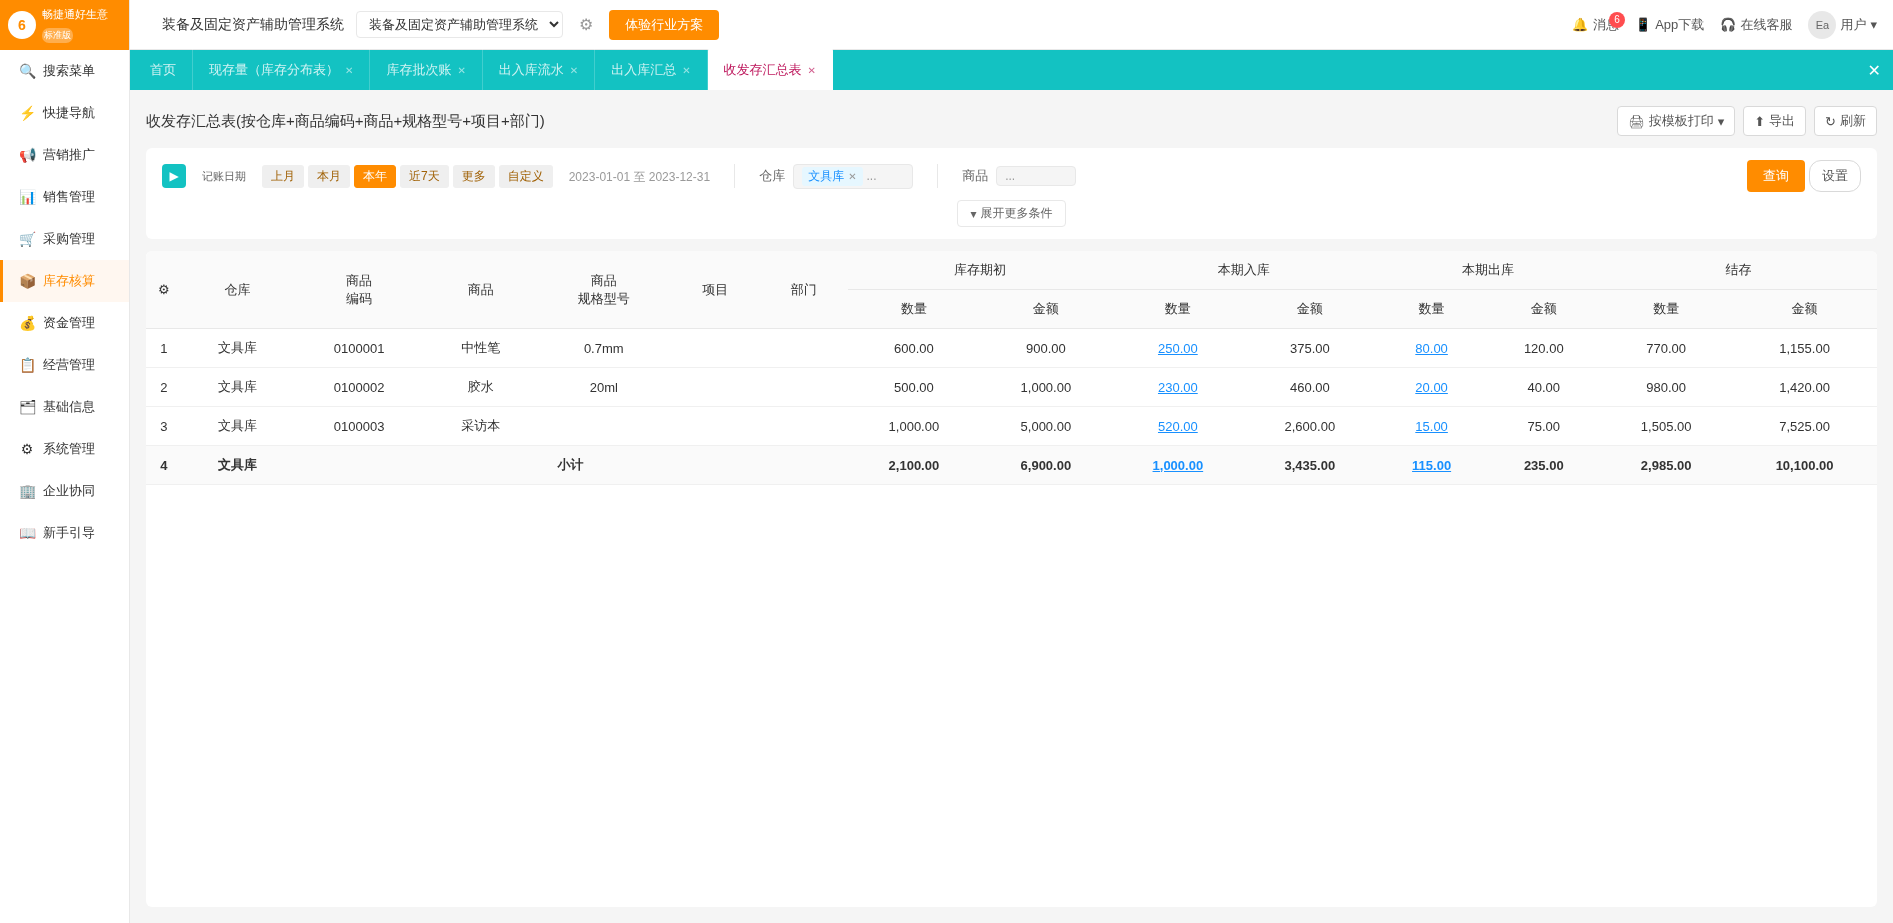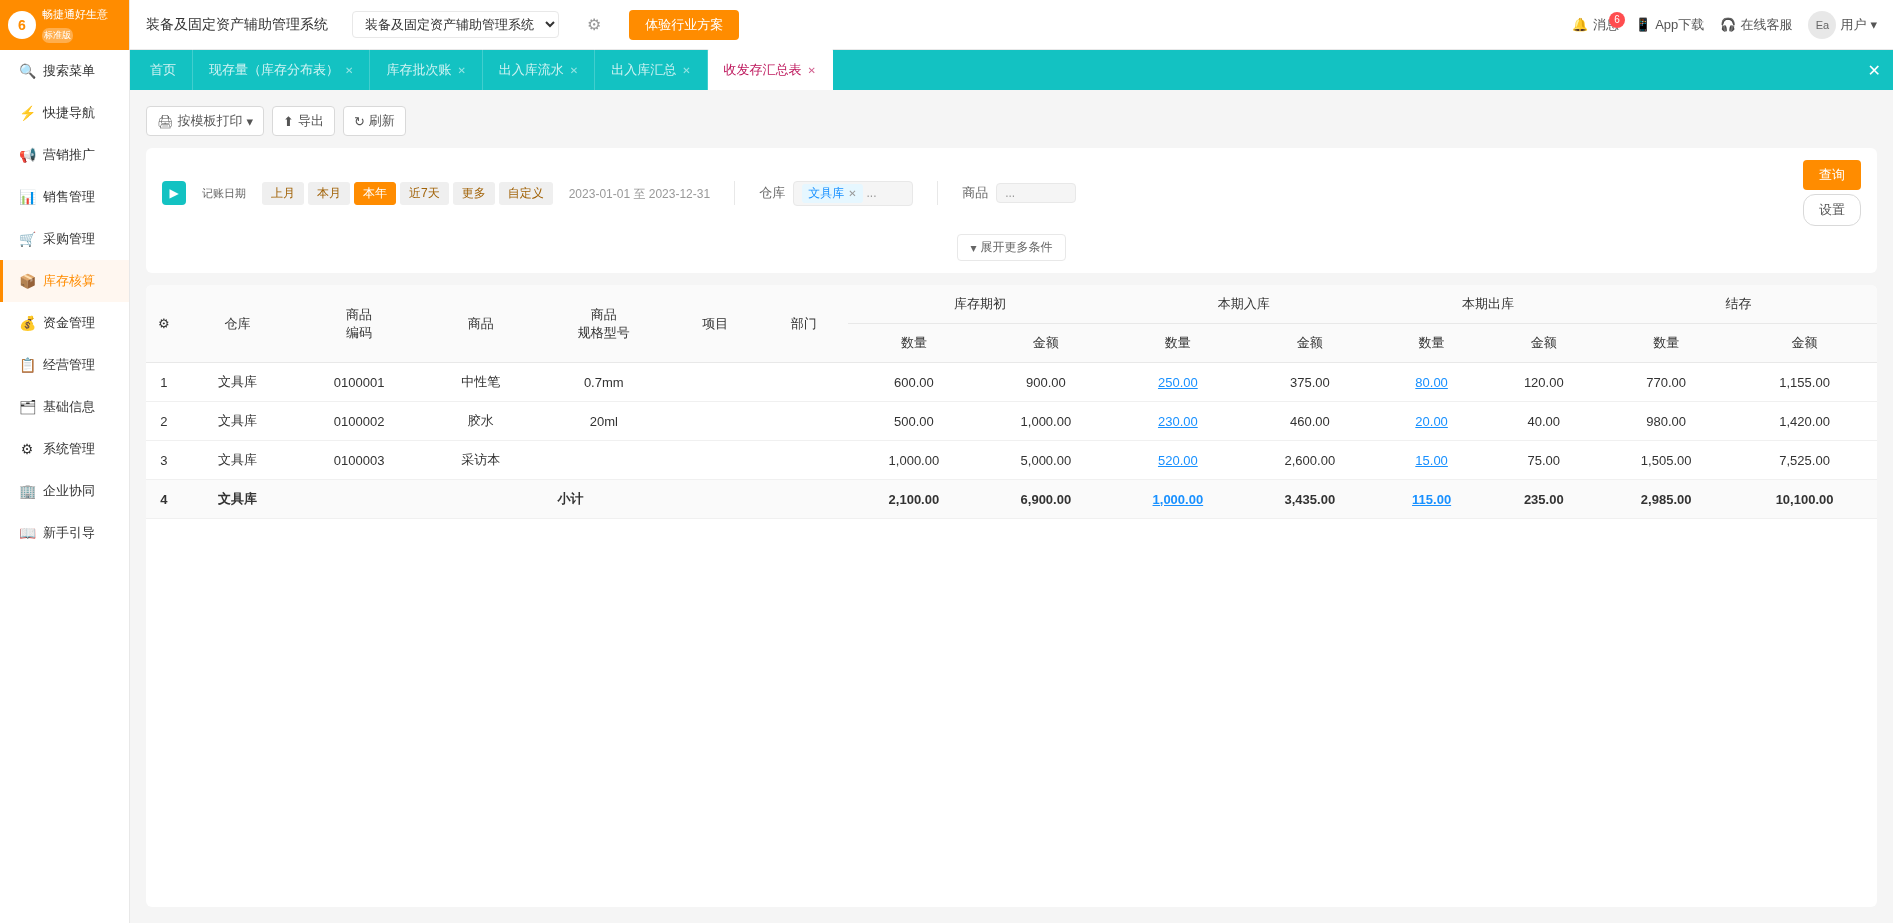--- a/index.html
+++ b/index.html
@@ -14,21 +14,21 @@
     .sidebar-nav { flex: 1; overflow-y: auto; }
     .sidebar-item { display: flex; align-items: center; gap: 8px; padding: 12px 16px; cursor: pointer; color: #333; font-size: 13px; border-left: 3px solid transparent; }
     .sidebar-item.active { background: #fff7f0; color: #ff8c00; border-left-color: #ff8c00; }
     .sidebar-item-icon { font-size: 14px; width: 16px; text-align: center; }
 
     
     .main { flex: 1; display: flex; flex-direction: column; overflow: hidden; }
 
     
     .topbar { height: 50px; background: #fff; border-bottom: 1px solid #e8e8e8; display: flex; align-items: center; justify-content: space-between; padding: 0 16px; flex-shrink: 0; }
-    .topbar-left { display: flex; align-items: center; gap: 24px; }
+    .topbar-left { display: flex; align-items: center; gap: 12px; margin-left: 16px; }
     .topbar-title { font-size: 14px; color: #333; }
     .topbar-select { border: 1px solid #e8e8e8; border-radius: 4px; padding: 4px 8px; font-size: 13px; color: #333; background: #fff; cursor: pointer; }
     .topbar-gear { color: #999; cursor: pointer; font-size: 16px; padding: 4px; }
     .topbar-trial-btn { background: #ff8c00; color: #fff; border: none; border-radius: 4px; padding: 6px 16px; cursor: pointer; font-size: 13px; }
     .topbar-right { display: flex; align-items: center; gap: 16px; color: #555; font-size: 13px; }
     .topbar-right-item { display: flex; align-items: center; gap: 4px; cursor: pointer; }
     .user-avatar { width: 28px; height: 28px; border-radius: 50%; background: #e8e8e8; display: flex; align-items: center; justify-content: center; font-size: 11px; color: #666; }
 
     
     .tabbar { background: #13c2c2; display: flex; align-items: center; flex-shrink: 0; height: 40px; padding: 0 4px; }
@@ -203,20 +203,21 @@
     <div class="tab active">
       <span>收发存汇总表</span>
       <span class="tab-close">✕</span>
     </div>
     <div class="tabbar-close-all">✕</div>
   </div>
 
   <div class="page-content">
 
     <div class="page-header">
+      <h2 class="page-title">收发存汇总表(按仓库+商品编码+商品+规格型号+项目+部门)</h2>
       <div class="page-actions">
         <button class="btn-template">
           <span>🖨</span>
           <span>按模板打印</span>
           <span>▾</span>
         </button>
         <button class="btn-export">
           <span>⬆</span>
           <span>导出</span>
         </button>
@@ -253,21 +254,21 @@
             <span class="filter-more">...</span>
           </div>
         </div>
         <div style="width:1px;height:24px;background:#e8e8e8;margin:0 8px;"></div>
         <div class="filter-field">
           <span class="filter-field-label">商品</span>
           <div class="filter-tag-container" style="min-width:80px;">
             <span class="filter-more">...</span>
           </div>
         </div>
-        <div style="margin-left:auto; display:flex; flex-direction:column; gap:4px;">
+        <div style="margin-left:auto; display:flex; flex-direction:row; gap:4px;">
           <button class="search-btn">查询</button>
           <button class="setting-btn">设置</button>
         </div>
       </div>
       <div class="filter-expand-row">
         <button class="btn-expand">
           <span>▾</span>
           <span>展开更多条件</span>
         </button>
       </div>

